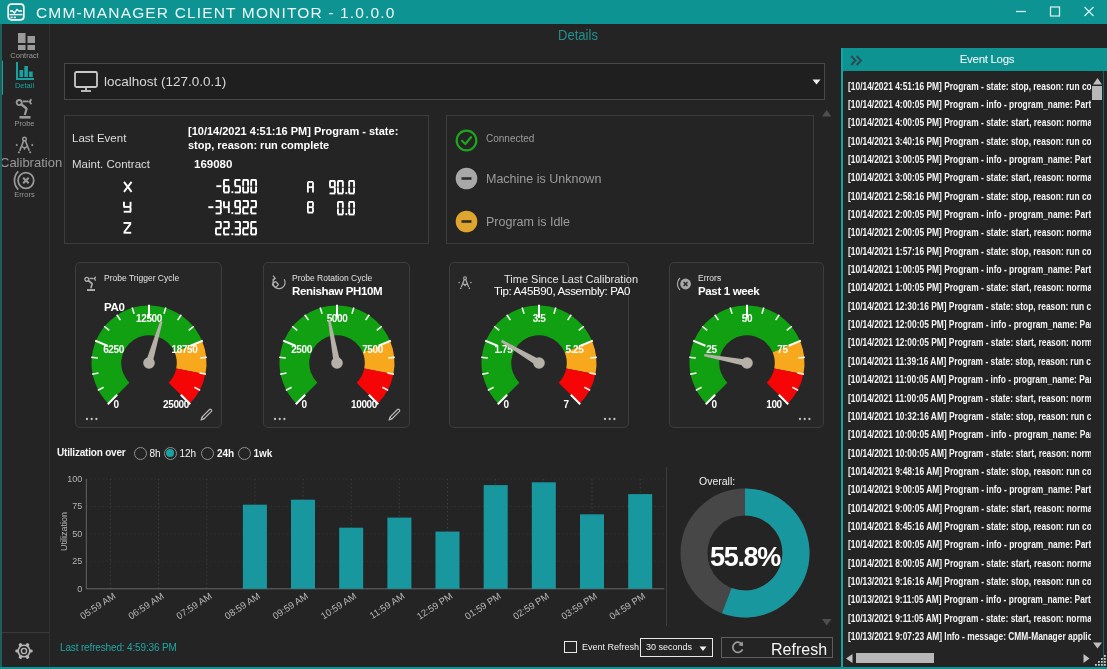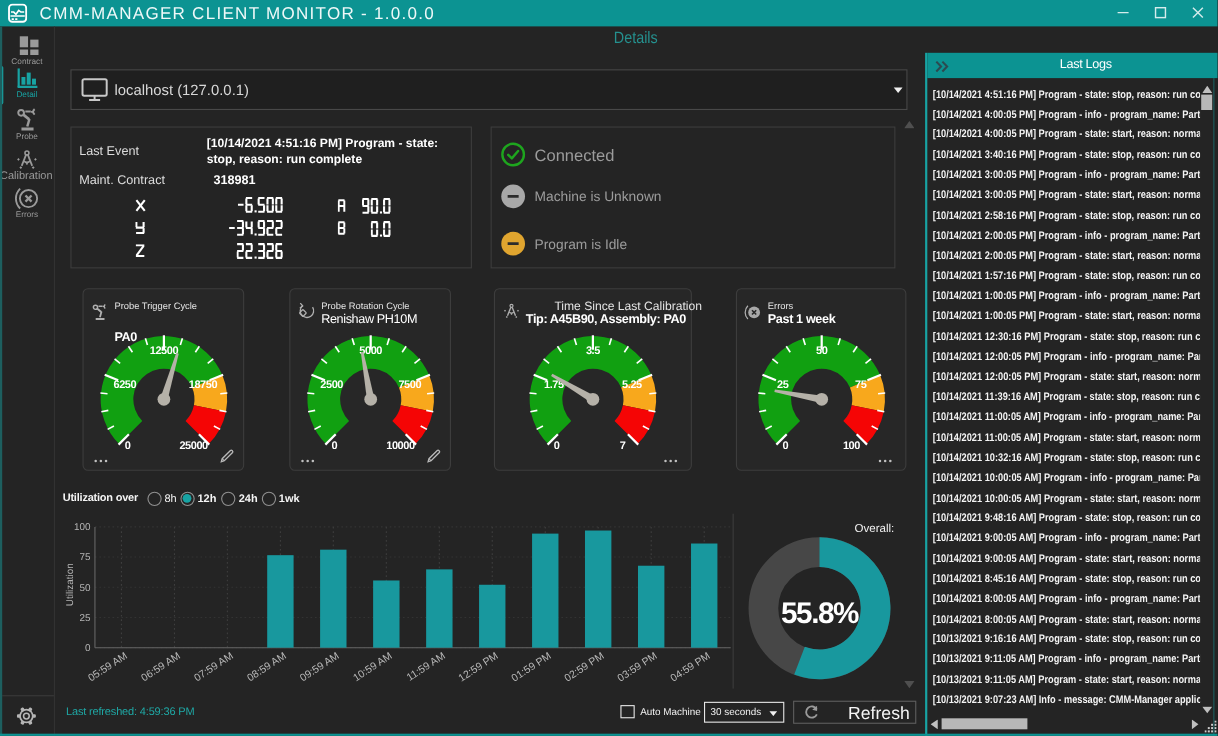--- a/index.html
+++ b/index.html
@@ -52,21 +52,21 @@
 <circle cx="11" cy="4.2" r="1.9" fill="none" stroke="#9a9a9a" stroke-width="1.5"></circle>
 <line x1="10.2" y1="5.8" x2="6" y2="16.5" stroke="#9a9a9a" stroke-width="1.7"></line>
 <line x1="11.8" y1="5.8" x2="16" y2="16.5" stroke="#9a9a9a" stroke-width="1.7"></line>
 <path d="M 8.2 12 Q 11 14.5 13.8 12" fill="none" stroke="#9a9a9a" stroke-width="1.5"></path>
 <rect x="2" y="9.5" width="1.8" height="1.8" fill="#9a9a9a" transform="rotate(45 2.9 10.4)"></rect>
 <rect x="18.2" y="9.5" width="1.8" height="1.8" fill="#9a9a9a" transform="rotate(45 19.1 10.4)"></rect>
 <rect x="4.2" y="17.2" width="1.9" height="1.9" fill="#9a9a9a" transform="rotate(45 5.15 18.15)"></rect>
 <rect x="16" y="17.2" width="1.9" height="1.9" fill="#9a9a9a" transform="rotate(45 16.95 18.15)"></rect>
 <rect x="10.1" y="13.6" width="1.8" height="1.8" fill="#9a9a9a" transform="rotate(45 11 14.5)"></rect>
 </svg>
-<div class="abs" style="left:0;top:155px;width:49px;text-align:left;font-size:10px;color:#9a9a9a">Calibration</div>
+<div class="abs" style="left:0;top:155px;width:49px;text-align:left;font-size:13px;color:#9a9a9a">Calibration</div>
 <svg class="abs" style="left:13px;top:170px" width="23" height="21" viewBox="0 0 24 22">
 <path d="M 5.5 1.5 Q 1.5 5.5 1.5 11 Q 1.5 16.5 5.5 20.5" fill="none" stroke="#9a9a9a" stroke-width="1.8"></path>
 <circle cx="13.5" cy="11" r="8.2" fill="none" stroke="#9a9a9a" stroke-width="1.8"></circle>
 <line x1="10.6" y1="8.1" x2="16.4" y2="13.9" stroke="#9a9a9a" stroke-width="2.2"></line>
 <line x1="16.4" y1="8.1" x2="10.6" y2="13.9" stroke="#9a9a9a" stroke-width="2.2"></line>
 </svg>
 <div class="abs" style="left:0;top:190px;width:49px;text-align:center;font-size:7.5px;color:#9a9a9a">Errors</div>
 <svg class="abs" style="left:15px;top:641.5px" width="18" height="18" viewBox="0 0 18 18">
 <rect x="7.4" y="0.4" width="3.2" height="4" rx="1" fill="#b5b5b5" transform="rotate(90 9 9)"></rect>
     <rect x="7.4" y="0.4" width="3.2" height="4" rx="1" fill="#b5b5b5" transform="rotate(150 9 9)"></rect>
@@ -86,21 +86,21 @@
 <line x1="8" y1="22" x2="18" y2="22" stroke="#c8c8c8" stroke-width="1.8"></line>
 </svg>
 <div class="abs" style="left:104px;top:73.5px;font-size:13.5px;color:#d8d8d8">localhost (127.0.0.1)</div>
 <svg class="abs" style="left:812px;top:78.5px" width="9" height="6" viewBox="0 0 9 6">
     <polygon points="0.5,0.5 8.5,0.5 4.5,5.5" fill="#f0f0f0"></polygon>
   </svg>
 <div class="abs" style="left:64px;top:115px;width:365px;height:129px;border:1px solid #3d3d3d"></div>
 <div class="abs" style="left:72px;top:132px;font-size:11.5px;color:#dcdcdc">Last Event</div>
 <div class="abs" style="left:188px;top:123.5px;width:218px;font-size:11px;font-weight:bold;color:#ffffff;line-height:14.8px">[10/14/2021 4:51:16 PM] Program - state: stop, reason: run complete</div>
 <div class="abs" style="left:72px;top:157.5px;font-size:11.5px;color:#dcdcdc">Maint. Contract</div>
-<div class="abs" style="left:194px;top:157.5px;font-size:11.5px;font-weight:bold;color:#ffffff">318981</div>
+<div class="abs" style="left:194px;top:157.5px;font-size:11.5px;font-weight:bold;color:#ffffff">169080</div>
 <svg style="position:absolute;left:123.0px;top:181.0px" width="10" height="13" viewBox="0 0 10 13">
     <line x1="1" y1="0.9" x2="8.6" y2="10.8" stroke="#ffffff" stroke-width="1.9"></line>
     <line x1="8.6" y1="0.9" x2="1" y2="10.8" stroke="#ffffff" stroke-width="1.9"></line>
   </svg>
 <svg style="position:absolute;left:123.3px;top:201.3px" width="10" height="13" viewBox="0 0 10 13">
     <line x1="0.95" y1="0.8" x2="0.95" y2="5.4" stroke="#ffffff" stroke-width="1.9"></line>
     <line x1="7.55" y1="0.8" x2="7.55" y2="5.4" stroke="#ffffff" stroke-width="1.9"></line>
     <line x1="0.4" y1="5.9" x2="8.1" y2="5.9" stroke="#ffffff" stroke-width="1.9"></line>
     <line x1="7.55" y1="6.4" x2="7.55" y2="10.7" stroke="#ffffff" stroke-width="1.9"></line>
     <line x1="0.7" y1="10.75" x2="8.1" y2="10.75" stroke="#ffffff" stroke-width="1.9"></line>
@@ -243,21 +243,21 @@
     <line x1="17.05" y1="7.60" x2="17.05" y2="13.05" stroke="#ffffff" stroke-width="1.9"></line>
     <line x1="11.75" y1="13.45" x2="17.45" y2="13.45" stroke="#ffffff" stroke-width="1.9"></line>
     <line x1="12.15" y1="7.60" x2="12.15" y2="13.05" stroke="#ffffff" stroke-width="1.9"></line>
     <line x1="12.15" y1="1.35" x2="12.15" y2="6.80" stroke="#ffffff" stroke-width="1.9"></line>
   </svg>
 <div class="abs" style="left:446px;top:115px;width:368px;height:129px;border:1px solid #3d3d3d"></div>
 <svg class="abs" style="left:455px;top:129px" width="23" height="23" viewBox="0 0 23 23">
 <circle cx="11.5" cy="11.5" r="9.8" fill="none" stroke="#1ea51e" stroke-width="2.2"></circle>
 <polyline points="7,11.8 10.3,15 16,8.2" fill="none" stroke="#1ea51e" stroke-width="2.2" stroke-linecap="round" stroke-linejoin="round"></polyline>
 </svg>
-<div class="abs" style="left:486px;top:133px;font-size:15px;color:#9c9c9c">Connected</div>
+<div class="abs" style="left:486px;top:133px;font-size:10px;color:#9c9c9c">Connected</div>
 <svg class="abs" style="left:455px;top:167px" width="23" height="23" viewBox="0 0 23 23">
 <circle cx="11.5" cy="11.5" r="10.8" fill="#a8a8a8"></circle>
 <line x1="6.5" y1="11.5" x2="16.5" y2="11.5" stroke="#2c2c2c" stroke-width="2.6"></line>
 </svg>
 <div class="abs" style="left:486px;top:171.5px;font-size:12.5px;color:#9c9c9c">Machine is Unknown</div>
 <svg class="abs" style="left:455px;top:210px" width="23" height="23" viewBox="0 0 23 23">
 <circle cx="11.5" cy="11.5" r="10.8" fill="#e0a52f"></circle>
 <line x1="6.5" y1="11.5" x2="16.5" y2="11.5" stroke="#2c2c2c" stroke-width="2.6"></line>
 </svg>
 <div class="abs" style="left:486px;top:214.5px;font-size:12.5px;color:#9c9c9c">Program is Idle</div>
@@ -311,21 +311,21 @@
 <path d="M 1.2 11.8 L 2 9 L 9.5 1.5 Q 10.3 0.8 11.2 1.7 Q 12.1 2.6 11.4 3.4 L 3.9 10.9 Z" fill="none" stroke="#b9b9b9" stroke-width="1.2"></path>
 <line x1="2" y1="9" x2="3.9" y2="10.9" stroke="#b9b9b9" stroke-width="1"></line>
 </svg>
 <div class="abs" style="left:263px;top:262px;width:147px;height:166px;background:#272727;border:1px solid #3d3d3d;border-radius:5px"></div>
 <svg class="abs" style="left:270px;top:275px" width="17" height="17" viewBox="0 0 24 24">
 <path d="M 20 6 A 8.6 8.6 0 1 1 7 4.2" fill="none" stroke="#b0b0b0" stroke-width="1.7"></path>
 <polyline points="4.2,0.8 7.3,4.4 3.6,7.3" fill="none" stroke="#b0b0b0" stroke-width="1.7"></polyline>
 <rect x="4.4" y="10.2" width="6.4" height="6.4" rx="1" fill="none" stroke="#b0b0b0" stroke-width="1.7" transform="rotate(45 7.6 13.4)"></rect>
 </svg>
 <div class="abs" style="left:292px;top:273px;font-size:8.5px;color:#e4e4e4;white-space:nowrap">Probe Rotation Cycle</div>
-<div class="abs" style="left:292px;top:284.5px;font-size:11.5px;letter-spacing:-0.35px;font-weight:normal;color:#ffffff;white-space:nowrap">Renishaw PH10M</div>
+<div class="abs" style="left:292px;top:284.5px;font-size:11.5px;letter-spacing:-0.35px;font-weight:bold;color:#ffffff;white-space:nowrap">Renishaw PH10M</div>
 <div class="abs" style="left:254px;top:304px"><svg width="166" height="116" viewBox="0 0 166 116">
       <path d="M 42.34 99.66 A 57.5 57.5 0 1 1 136.12 37.00 L 108.68 48.36 A 27.8 27.8 0 1 0 63.34 78.66 Z" fill="#11a011"></path>
       <path d="M 136.12 37.00 A 57.5 57.5 0 0 1 139.40 70.22 L 110.27 64.42 A 27.8 27.8 0 0 0 108.68 48.36 Z" fill="#f8a81c"></path>
       <path d="M 139.40 70.22 A 57.5 57.5 0 0 1 123.66 99.66 L 102.66 78.66 A 27.8 27.8 0 0 0 110.27 64.42 Z" fill="#f50505"></path>
       <line x1="51.18" y1="90.82" x2="41.78" y2="100.22" stroke="#ffffff" stroke-width="2.0"></line>
       <line x1="37.58" y1="83.28" x2="31.85" y2="86.34" stroke="#ffffff" stroke-width="1.5"></line>
       <line x1="32.49" y1="69.05" x2="26.11" y2="70.32" stroke="#ffffff" stroke-width="1.5"></line>
       <line x1="31.75" y1="53.95" x2="25.28" y2="53.32" stroke="#ffffff" stroke-width="1.5"></line>
       <line x1="41.43" y1="41.78" x2="29.14" y2="36.69" stroke="#ffffff" stroke-width="2.0"></line>
       <line x1="43.19" y1="26.33" x2="38.17" y2="22.21" stroke="#ffffff" stroke-width="1.5"></line>
@@ -363,21 +363,21 @@
 <line x1="10.2" y1="5.8" x2="6" y2="16.5" stroke="#b0b0b0" stroke-width="1.7"></line>
 <line x1="11.8" y1="5.8" x2="16" y2="16.5" stroke="#b0b0b0" stroke-width="1.7"></line>
 <path d="M 8.2 12 Q 11 14.5 13.8 12" fill="none" stroke="#b0b0b0" stroke-width="1.5"></path>
 <rect x="2" y="9.5" width="1.8" height="1.8" fill="#b0b0b0" transform="rotate(45 2.9 10.4)"></rect>
 <rect x="18.2" y="9.5" width="1.8" height="1.8" fill="#b0b0b0" transform="rotate(45 19.1 10.4)"></rect>
 <rect x="4.2" y="17.2" width="1.9" height="1.9" fill="#b0b0b0" transform="rotate(45 5.15 18.15)"></rect>
 <rect x="16" y="17.2" width="1.9" height="1.9" fill="#b0b0b0" transform="rotate(45 16.95 18.15)"></rect>
 <rect x="10.1" y="13.6" width="1.8" height="1.8" fill="#b0b0b0" transform="rotate(45 11 14.5)"></rect>
 </svg>
 <div class="abs" style="left:504px;top:273px;font-size:11px;color:#e4e4e4;white-space:nowrap">Time Since Last Calibration</div>
-<div class="abs" style="left:478px;top:284.5px;font-size:11.5px;letter-spacing:-0.35px;font-weight:bold;color:#ffffff;white-space:nowrap">Tip: A45B90, Assembly: PA0</div>
+<div class="abs" style="left:494px;top:284.5px;font-size:11.5px;letter-spacing:-0.35px;font-weight:normal;color:#ffffff;white-space:nowrap">Tip: A45B90, Assembly: PA0</div>
 <div class="abs" style="left:456px;top:304px"><svg width="166" height="116" viewBox="0 0 166 116">
       <path d="M 42.34 99.66 A 57.5 57.5 0 1 1 136.12 37.00 L 108.68 48.36 A 27.8 27.8 0 1 0 63.34 78.66 Z" fill="#11a011"></path>
       <path d="M 136.12 37.00 A 57.5 57.5 0 0 1 139.40 70.22 L 110.27 64.42 A 27.8 27.8 0 0 0 108.68 48.36 Z" fill="#f8a81c"></path>
       <path d="M 139.40 70.22 A 57.5 57.5 0 0 1 123.66 99.66 L 102.66 78.66 A 27.8 27.8 0 0 0 110.27 64.42 Z" fill="#f50505"></path>
       <line x1="51.18" y1="90.82" x2="41.78" y2="100.22" stroke="#ffffff" stroke-width="2.0"></line>
       <line x1="37.58" y1="83.28" x2="31.85" y2="86.34" stroke="#ffffff" stroke-width="1.5"></line>
       <line x1="32.49" y1="69.05" x2="26.11" y2="70.32" stroke="#ffffff" stroke-width="1.5"></line>
       <line x1="31.75" y1="53.95" x2="25.28" y2="53.32" stroke="#ffffff" stroke-width="1.5"></line>
       <line x1="41.43" y1="41.78" x2="29.14" y2="36.69" stroke="#ffffff" stroke-width="2.0"></line>
       <line x1="43.19" y1="26.33" x2="38.17" y2="22.21" stroke="#ffffff" stroke-width="1.5"></line>
@@ -446,21 +446,21 @@
 <svg class="abs" style="left:798px;top:416.5px" width="14" height="4" viewBox="0 0 14 4">
     <circle cx="2" cy="2" r="1.15" fill="#c0c0c0"></circle>
     <circle cx="6.7" cy="2" r="1.15" fill="#c0c0c0"></circle>
     <circle cx="11.4" cy="2" r="1.15" fill="#c0c0c0"></circle>
   </svg>
 <div class="abs" style="left:57px;top:446.5px;font-size:10px;letter-spacing:-0.2px;font-weight:bold;color:#f5f5f5">Utilization over</div>
 <div class="abs" style="left:133.5px;top:446.5px;width:13px;height:13px;border:1.4px solid #909090;border-radius:50%"></div>
 <div class="abs" style="left:149.5px;top:447.5px;font-size:10px;font-weight:normal;color:#f5f5f5">8h</div>
 <div class="abs" style="left:163.5px;top:446.5px;width:13px;height:13px;border:1.4px solid #909090;border-radius:50%"></div>
 <div class="abs" style="left:166px;top:449px;width:8px;height:8px;background:#18a3a3;border-radius:50%"></div>
-<div class="abs" style="left:179.5px;top:447.5px;font-size:10px;font-weight:bold;color:#f5f5f5">12h</div>
+<div class="abs" style="left:179.5px;top:447.5px;font-size:10px;font-weight:normal;color:#f5f5f5">12h</div>
 <div class="abs" style="left:201.0px;top:446.5px;width:13px;height:13px;border:1.4px solid #909090;border-radius:50%"></div>
 <div class="abs" style="left:217.0px;top:447.5px;font-size:10px;font-weight:bold;color:#f5f5f5">24h</div>
 <div class="abs" style="left:237.5px;top:446.5px;width:13px;height:13px;border:1.4px solid #909090;border-radius:50%"></div>
 <div class="abs" style="left:253.5px;top:447.5px;font-size:10px;font-weight:bold;color:#f5f5f5">1wk</div>
 <svg class="abs" style="left:55px;top:460px" width="630" height="165" viewBox="0 0 630 165">
     <line x1="31.299999999999997" y1="128.8" x2="609.3" y2="128.8" stroke="#333333" stroke-width="1" stroke-dasharray="1.5 2.5"></line>
     <text x="27.3" y="131.8" fill="#b5b5b5" font-size="9" text-anchor="end" font-family="Liberation Sans, sans-serif">0</text>
     <line x1="31.299999999999997" y1="101.3" x2="609.3" y2="101.3" stroke="#333333" stroke-width="1" stroke-dasharray="1.5 2.5"></line>
     <text x="27.3" y="104.3" fill="#b5b5b5" font-size="9" text-anchor="end" font-family="Liberation Sans, sans-serif">25</text>
     <line x1="31.299999999999997" y1="73.9" x2="609.3" y2="73.9" stroke="#333333" stroke-width="1" stroke-dasharray="1.5 2.5"></line>
@@ -500,53 +500,53 @@
     <text x="302.2" y="137.8" fill="#b9b9b9" font-size="9.5" text-anchor="end" font-family="Liberation Sans, sans-serif" transform="rotate(-33 302.2 137.8)">10:59 AM</text>
     <text x="350.4" y="137.8" fill="#b9b9b9" font-size="9.5" text-anchor="end" font-family="Liberation Sans, sans-serif" transform="rotate(-33 350.4 137.8)">11:59 AM</text>
     <text x="398.5" y="137.8" fill="#b9b9b9" font-size="9.5" text-anchor="end" font-family="Liberation Sans, sans-serif" transform="rotate(-33 398.5 137.8)">12:59 PM</text>
     <text x="446.7" y="137.8" fill="#b9b9b9" font-size="9.5" text-anchor="end" font-family="Liberation Sans, sans-serif" transform="rotate(-33 446.7 137.8)">01:59 PM</text>
     <text x="494.8" y="137.8" fill="#b9b9b9" font-size="9.5" text-anchor="end" font-family="Liberation Sans, sans-serif" transform="rotate(-33 494.8 137.8)">02:59 PM</text>
     <text x="543.0" y="137.8" fill="#b9b9b9" font-size="9.5" text-anchor="end" font-family="Liberation Sans, sans-serif" transform="rotate(-33 543.0 137.8)">03:59 PM</text>
     <text x="591.2" y="137.8" fill="#b9b9b9" font-size="9.5" text-anchor="end" font-family="Liberation Sans, sans-serif" transform="rotate(-33 591.2 137.8)">04:59 PM</text>
     <text x="11.7" y="71.6" fill="#b5b5b5" font-size="9" text-anchor="middle" font-family="Liberation Sans, sans-serif" transform="rotate(-90 11.7 71.6)">Utilization</text>
   </svg>
 <div class="abs" style="left:666px;top:467px;width:1px;height:159px;background:#3d3d3d"></div>
-<div class="abs" style="left:673px;top:474.5px;width:140px;text-align:right;font-size:10.5px;color:#f0f0f0">Overall:</div>
+<div class="abs" style="left:699px;top:474.5px;width:140px;text-align:left;font-size:10.5px;color:#f0f0f0">Overall:</div>
 <svg class="abs" style="left:675px;top:483px" width="140" height="140" viewBox="0 0 140 140">
     <circle cx="70" cy="70" r="51.0" fill="none" stroke="#474747" stroke-width="27.0"></circle>
     <path d="M 70.00 5.50 A 64.5 64.5 0 1 1 47.01 130.26 L 56.63 105.04 A 37.5 37.5 0 1 0 70.00 32.50 Z" fill="#18989e"></path>
   </svg>
 <div class="abs" style="left:685px;top:542px;width:120px;text-align:center;font-size:27px;letter-spacing:-1.3px;font-weight:bold;color:#ffffff">55.8%</div>
 <svg class="abs" style="left:822px;top:110px" width="9.4" height="6.6" viewBox="0 0 9.4 6.6">
     <polygon points="4.7,0 9.4,6.6 0,6.6" fill="#4f4f4f"></polygon>
   </svg>
 <svg class="abs" style="left:822.3px;top:619.2px" width="9.4" height="6.6" viewBox="0 0 9.4 6.6">
     <polygon points="0,0 9.4,0 4.7,6.6" fill="#4f4f4f"></polygon>
   </svg>
 <div class="abs" style="left:60px;top:642px;font-size:10px;letter-spacing:-0.15px;color:#1fa8a5">Last refreshed: 4:59:36 PM</div>
 <div class="abs" style="left:564px;top:640.5px;width:12.5px;height:12.5px;border:1.4px solid #e8e8e8;background:#242424"></div>
-<div class="abs" style="left:582px;top:642px;font-size:9px;color:#f2f2f2">Auto Machine</div>
+<div class="abs" style="left:582px;top:642px;font-size:9px;color:#f2f2f2">Event Refresh</div>
 <div class="abs" style="left:640px;top:638px;width:73px;height:19px;border:1.4px solid #e8e8e8"></div>
 <div class="abs" style="left:646px;top:642px;font-size:9px;color:#f2f2f2">30 seconds</div>
 <svg class="abs" style="left:699px;top:645.5px" width="8" height="5.5" viewBox="0 0 8 5.5">
     <polygon points="0.5,0.5 7.5,0.5 4,5" fill="#f0f0f0"></polygon>
   </svg>
 <div class="abs" style="left:721px;top:636.5px;width:112px;height:21px;border:1px solid #5e5e5e"></div>
 <svg class="abs" style="left:730px;top:639.5px" width="15" height="15" viewBox="0 0 15 15">
 <path d="M 12.5 5 A 5.1 5.1 0 1 0 12.6 9.4" fill="none" stroke="#9a9a9a" stroke-width="1.7"></path>
 <polygon points="12.8,1.5 12.8,6.3 8.4,5.2" fill="#9a9a9a"></polygon>
 </svg>
 <div class="abs" style="left:771px;top:641px;font-size:16px;color:#f5f5f5">Refresh</div>
 <div class="abs" style="left:841px;top:48px;width:2px;height:621px;background:#18a3a3"></div>
 <div class="abs" style="left:843px;top:48px;width:264px;height:23px;background:#0c9392"></div>
 <svg class="abs" style="left:849.5px;top:55px" width="13" height="11" viewBox="0 0 13 11">
 <polyline points="1.2,1 5.5,5.5 1.2,10" fill="none" stroke="#2c4a50" stroke-width="1.9"></polyline>
 <polyline points="6.7,1 11,5.5 6.7,10" fill="none" stroke="#2c4a50" stroke-width="1.9"></polyline>
 </svg>
-<div class="abs" style="left:897px;top:52.5px;width:180px;text-align:center;font-size:11.5px;letter-spacing:-0.3px;color:#ffffff">Last Logs</div>
+<div class="abs" style="left:897px;top:52.5px;width:180px;text-align:center;font-size:11.5px;letter-spacing:-0.3px;color:#ffffff">Event Logs</div>
 <div class="abs" style="left:843px;top:71px;width:248px;height:578px;overflow:hidden">
 <div class="abs" style="left:5px;top:9.5px;font-size:10px;font-weight:bold;color:#f5f5f5;white-space:nowrap;transform:scaleX(0.84);transform-origin:left top">[10/14/2021 4:51:16 PM] Program - state: stop, reason: run complete</div>
 <div class="abs" style="left:5px;top:27.8px;font-size:10px;font-weight:bold;color:#f5f5f5;white-space:nowrap;transform:scaleX(0.84);transform-origin:left top">[10/14/2021 4:00:05 PM] Program - info - program_name: PartProgram1</div>
 <div class="abs" style="left:5px;top:46.2px;font-size:10px;font-weight:bold;color:#f5f5f5;white-space:nowrap;transform:scaleX(0.84);transform-origin:left top">[10/14/2021 4:00:05 PM] Program - state: start, reason: normal start</div>
 <div class="abs" style="left:5px;top:64.6px;font-size:10px;font-weight:bold;color:#f5f5f5;white-space:nowrap;transform:scaleX(0.84);transform-origin:left top">[10/14/2021 3:40:16 PM] Program - state: stop, reason: run complete</div>
 <div class="abs" style="left:5px;top:82.9px;font-size:10px;font-weight:bold;color:#f5f5f5;white-space:nowrap;transform:scaleX(0.84);transform-origin:left top">[10/14/2021 3:00:05 PM] Program - info - program_name: PartProgram1</div>
 <div class="abs" style="left:5px;top:101.2px;font-size:10px;font-weight:bold;color:#f5f5f5;white-space:nowrap;transform:scaleX(0.84);transform-origin:left top">[10/14/2021 3:00:05 PM] Program - state: start, reason: normal start</div>
 <div class="abs" style="left:5px;top:119.6px;font-size:10px;font-weight:bold;color:#f5f5f5;white-space:nowrap;transform:scaleX(0.84);transform-origin:left top">[10/14/2021 2:58:16 PM] Program - state: stop, reason: run complete</div>
 <div class="abs" style="left:5px;top:138.0px;font-size:10px;font-weight:bold;color:#f5f5f5;white-space:nowrap;transform:scaleX(0.84);transform-origin:left top">[10/14/2021 2:00:05 PM] Program - info - program_name: PartProgram1</div>
 <div class="abs" style="left:5px;top:156.3px;font-size:10px;font-weight:bold;color:#f5f5f5;white-space:nowrap;transform:scaleX(0.84);transform-origin:left top">[10/14/2021 2:00:05 PM] Program - state: start, reason: normal start</div>

